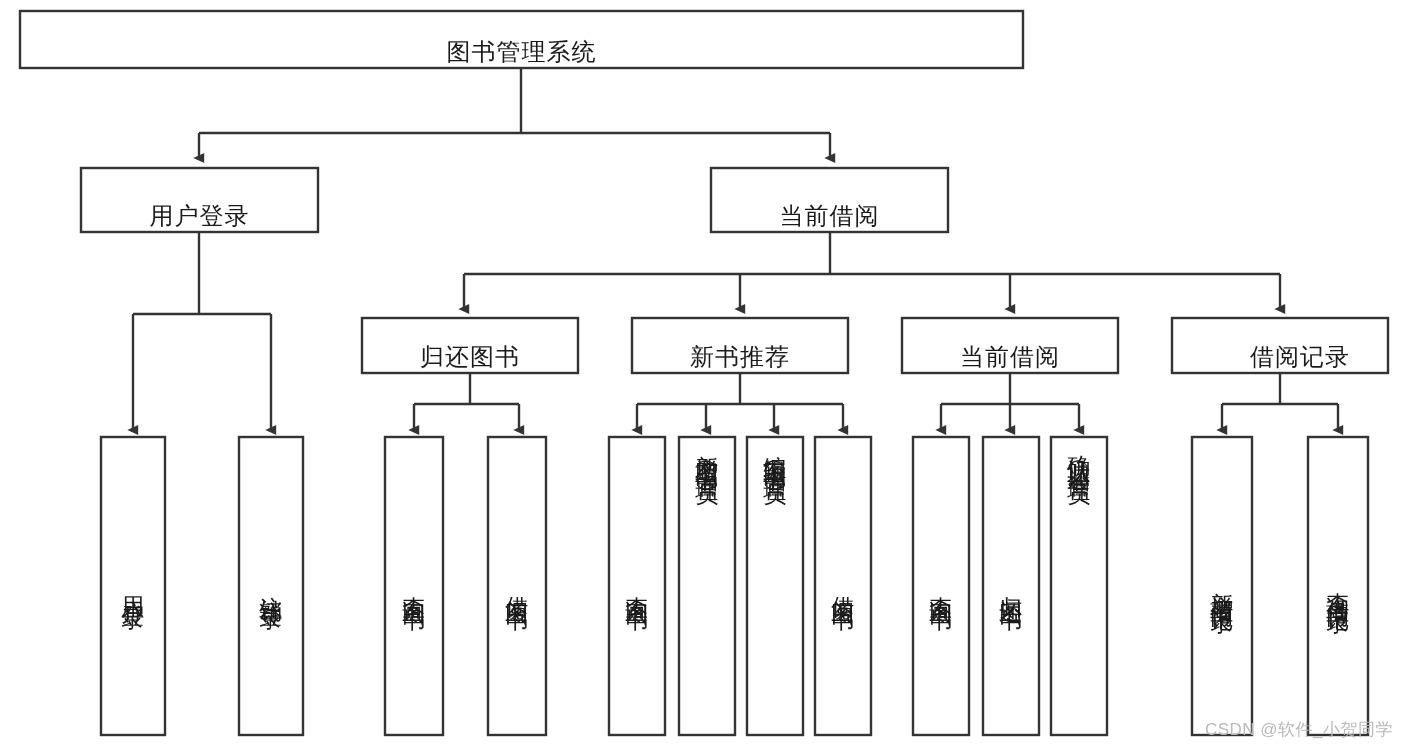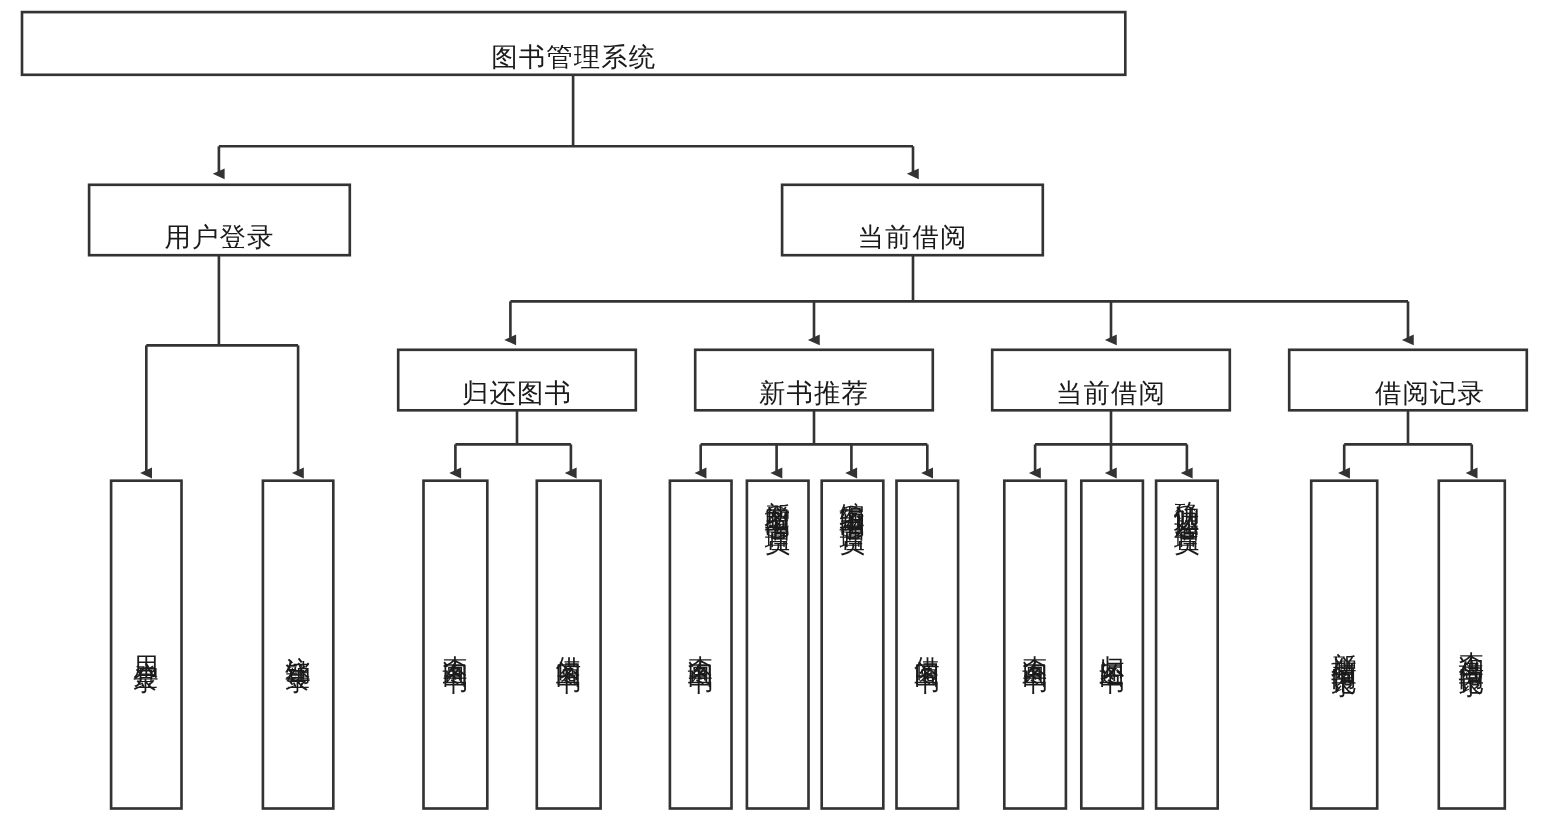--- a/index.html
+++ b/index.html
@@ -230,14 +230,15 @@
     <span class="vlabel-text">确认归还（管理员）</span>
   </div>
 
   <div class="vlabel-wrap" style="left:1192px; top:437px; width:60px; height:298px;">
     <span class="vlabel-text">新增借阅记录</span>
   </div>
   <div class="vlabel-wrap" style="left:1308px; top:437px; width:60px; height:298px;">
     <span class="vlabel-text">查询借阅记录</span>
   </div>
 
+  <div class="watermark">CSDN @软件_小贺同学</div>
 
 </div>
 
 </body></html>

